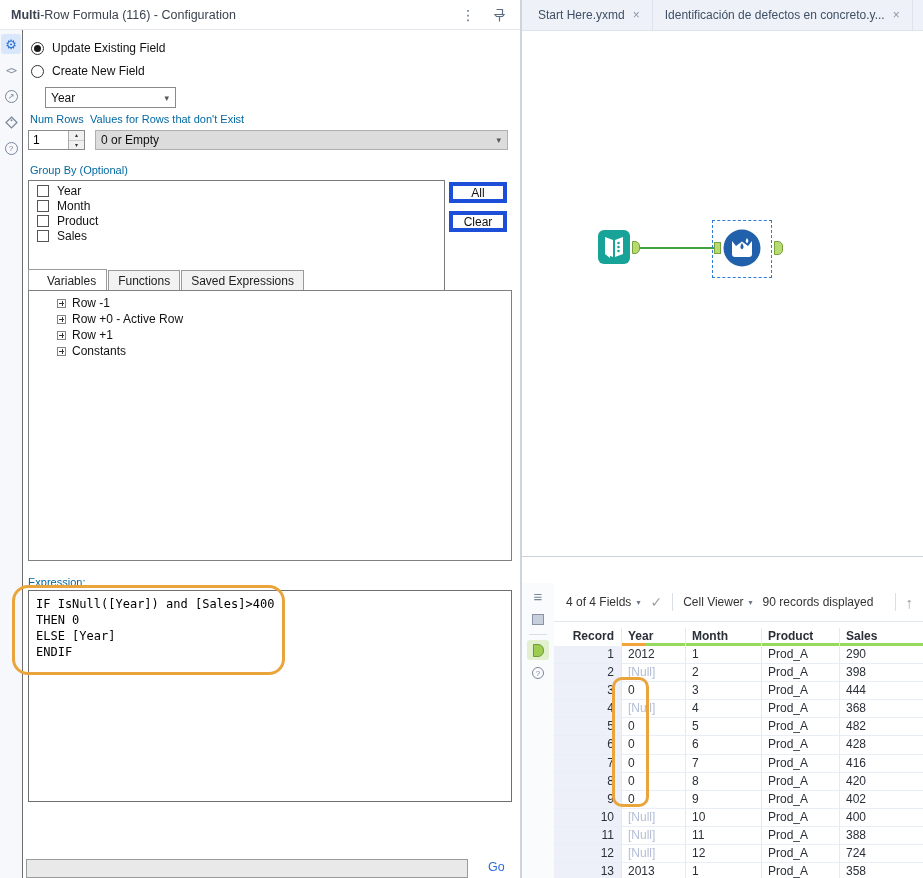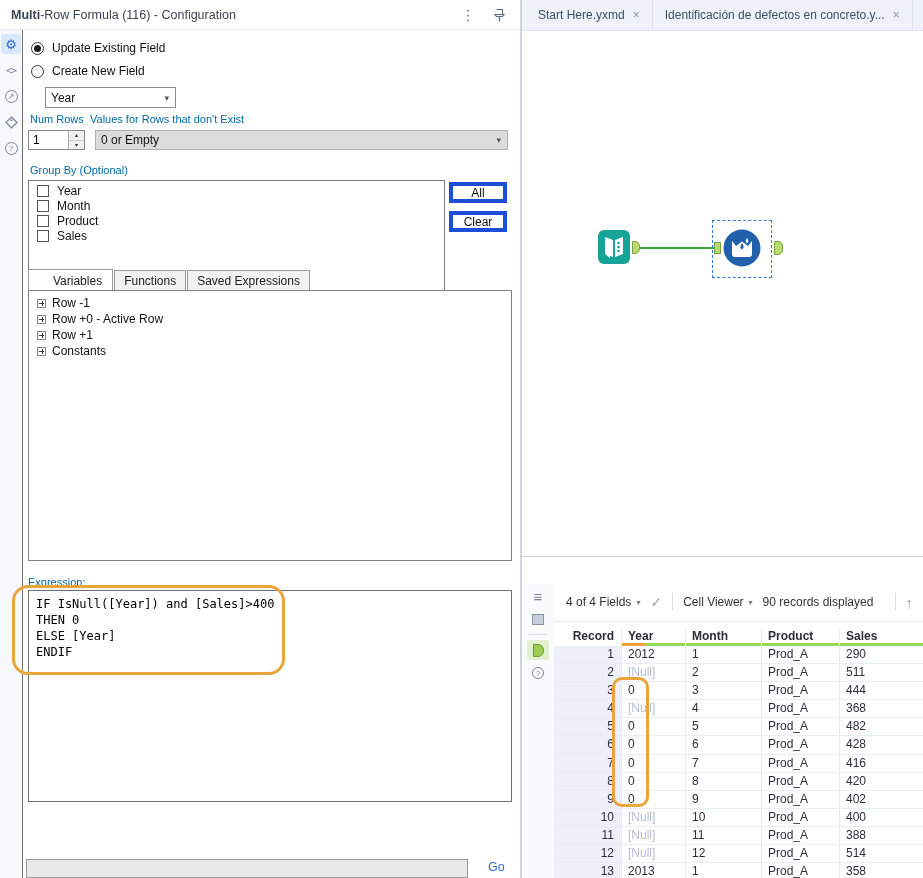--- a/index.html
+++ b/index.html
@@ -45,21 +45,21 @@
 
   .listbox { position:absolute; background:#fff; border:1px solid #7a7a7a; }
   .chk-item { display:flex; align-items:center; gap:8px; font-size:12px; color:#111; padding:1px 0 1px 8px; height:15px; }
   .chk-item .box { width:12px; height:12px; border:1px solid #555; background:#fff; }
 
   .btn { position:absolute; background:#fdfdfd; border:4px solid #1d4ed8; font-size:12px; color:#111;
     display:flex; align-items:center; justify-content:center; }
 
   .tabstrip { position:absolute; display:flex; align-items:flex-end; font-size:12px; color:#222; }
   .tabstrip .tab { border:1px solid #9a9a9a; border-bottom:none; background:#f2f2f2; padding:3px 9px 2px 9px; margin-right:1px; }
-  .tabstrip .tab.active { background:#fff; padding:4px 10px 3px 24px; position:relative; top:1px; }
+  .tabstrip .tab.active { background:#fff; padding:4px 10px 3px 18px; position:relative; top:1px; }
 
   .treebox { position:absolute; background:#fff; border:1px solid #808080; padding-top:4px; }
   .tree-item { display:flex; align-items:center; gap:6px; font-size:12px; color:#111; height:16px; margin-left:8px; }
   .plusbox { width:9px; height:9px; border:1px solid #848484; background:#fff; position:relative; flex:0 0 auto; }
   .plusbox:before { content:""; position:absolute; left:1px; right:1px; top:3.5px; height:1px; background:#333; }
   .plusbox:after { content:""; position:absolute; top:1px; bottom:1px; left:3.5px; width:1px; background:#333; }
 
   .exprbox { position:absolute; background:#fff; border:1px solid #6e6e6e;
     font-family:"DejaVu Sans Mono","Liberation Mono",monospace; font-size:12px; color:#000;
     padding:5px 0 0 7px; line-height:16px; white-space:pre; }
@@ -208,21 +208,21 @@
   </div>
   <div class="btn" style="left:449px; top:182px; width:58px; height:21px;">All</div>
   <div class="btn" style="left:449px; top:211px; width:58px; height:21px;">Clear</div>
 
   <div class="tabstrip" style="left:28px; top:271px; height:19px;">
     <div class="tab active">Variables</div>
     <div class="tab">Functions</div>
     <div class="tab">Saved Expressions</div>
   </div>
 
-  <div class="treebox" style="left:28px; top:290px; width:484px; height:271px;">
+  <div class="treebox" style="left:28px; top:290px; width:484px; height:271px;padding-left:20px;">
     <div class="tree-item">
         <span class="plusbox"></span>
         <span>Row -1</span>
       </div>
     <div class="tree-item">
         <span class="plusbox"></span>
         <span>Row +0 - Active Row</span>
       </div>
     <div class="tree-item">
         <span class="plusbox"></span>
@@ -329,21 +329,21 @@
           <div class="c year">2012</div>
           <div class="c month">1</div>
           <div class="c prod">Prod_A</div>
           <div class="c sales">290</div>
         </div>
         <div class="t-row">
           <div class="c rec">2</div>
           <div class="c year nullv">[Null]</div>
           <div class="c month">2</div>
           <div class="c prod">Prod_A</div>
-          <div class="c sales">511</div>
+          <div class="c sales">398</div>
         </div>
         <div class="t-row">
           <div class="c rec">3</div>
           <div class="c year">0</div>
           <div class="c month">3</div>
           <div class="c prod">Prod_A</div>
           <div class="c sales">444</div>
         </div>
         <div class="t-row">
           <div class="c rec">4</div>
@@ -399,21 +399,21 @@
           <div class="c year nullv">[Null]</div>
           <div class="c month">11</div>
           <div class="c prod">Prod_A</div>
           <div class="c sales">388</div>
         </div>
         <div class="t-row">
           <div class="c rec">12</div>
           <div class="c year nullv">[Null]</div>
           <div class="c month">12</div>
           <div class="c prod">Prod_A</div>
-          <div class="c sales">514</div>
+          <div class="c sales">724</div>
         </div>
         <div class="t-row">
           <div class="c rec">13</div>
           <div class="c year">2013</div>
           <div class="c month">1</div>
           <div class="c prod">Prod_A</div>
           <div class="c sales">358</div>
         </div>
       </div>
   </div>

